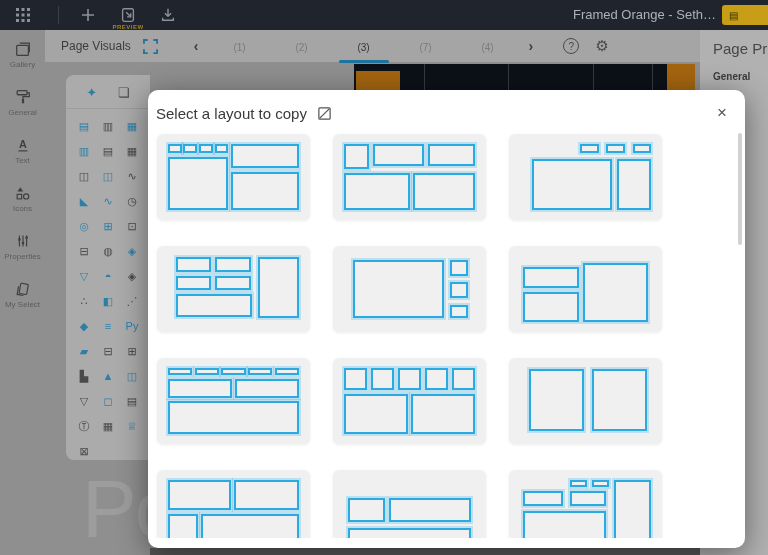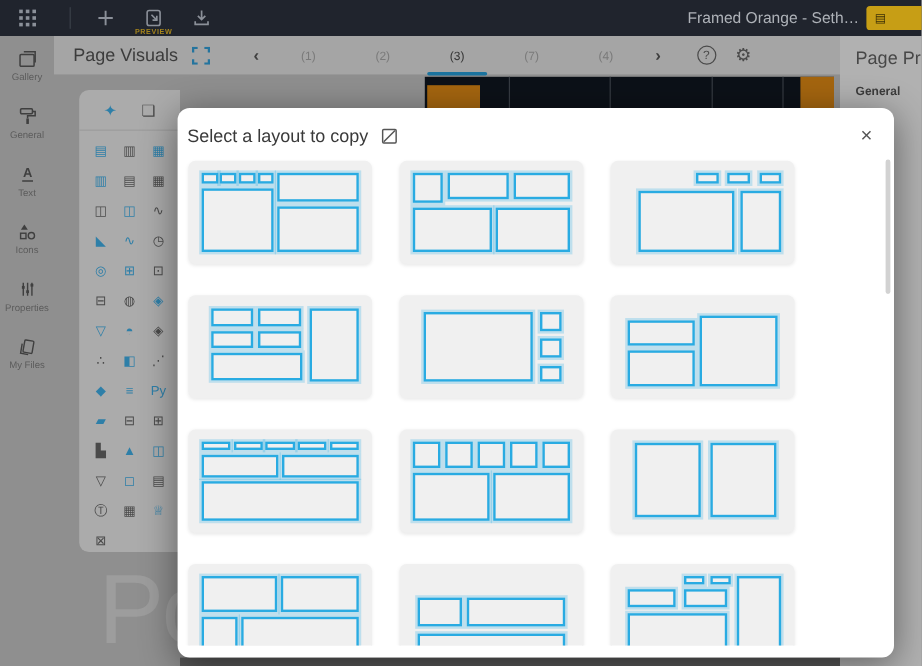--- a/index.html
+++ b/index.html
@@ -30,21 +30,21 @@
              align-items:center; justify-content:center; gap:2px; color:#3f3f3f;
              cursor:pointer; }
   .sb-item .sb-label { font-size:8px; color:#5c5c5c; }
   .sb-item.active { background:#b3a98e; }
   .sb-item.active .sb-label { color:#2d2d2d; }
   .sb-item svg { display:block; }
 
   
   .header { position:absolute; left:45px; top:30px; width:655px; height:32px;
             background:#a5a5a5; display:flex; align-items:center; z-index:3; }
-  .h-title { font-size:15px; color:#3c3c3c; margin-left:16px; }
+  .h-title { font-size:12px; color:#3c3c3c; margin-left:16px; }
   .h-expand { margin-left:12px; color:#24749e; cursor:pointer; display:flex; }
   .pager { display:flex; align-items:center; margin-left:26px; gap:0; }
   .pg-chev { font-size:14px; font-weight:bold; color:#3f3f3f; padding:0 10px; cursor:pointer; }
   .pg-item { font-size:10px; color:#7a7a7a; width:62px; text-align:center;
              padding:8px 0 6px 0; cursor:pointer; position:relative; }
   .pg-item.active { color:#353535; }
   .pg-item.active::after { content:""; position:absolute; left:6px; right:6px; bottom:-4px;
                            height:3px; background:#1b739e; border-radius:2px; }
   .h-help { margin-left:20px; color:#4a4a4a; font-size:13px; cursor:pointer;
             width:16px; height:16px; border:1.3px solid #4a4a4a; border-radius:50%;
@@ -197,21 +197,21 @@
         </span>
         <span class="sb-label">Properties</span>
       </div>
       <div class="sb-item">
         <span>
           <svg width="18" height="18" viewBox="0 0 20 20" stroke="currentColor" stroke-width="1.3" fill="none">
             <rect x="6.5" y="4" width="8.5" height="11.5" rx="1" transform="rotate(10 10 10)"></rect>
             <path d="M5 7l-1.5 9 7 1.2"></path>
           </svg>
         </span>
-        <span class="sb-label">My Files</span>
+        <span class="sb-label">My Select</span>
       </div>
     </div>
 
   <div class="header">
     <span class="h-title">Page Visuals</span>
     <span class="h-expand">
       <svg width="15" height="15" viewBox="0 0 16 16" stroke="currentColor" stroke-width="2" fill="none">
         <path d="M1 5V1h4M11 1h4v4M15 11v4h-4M5 15H1v-4"></path>
       </svg>
     </span>

